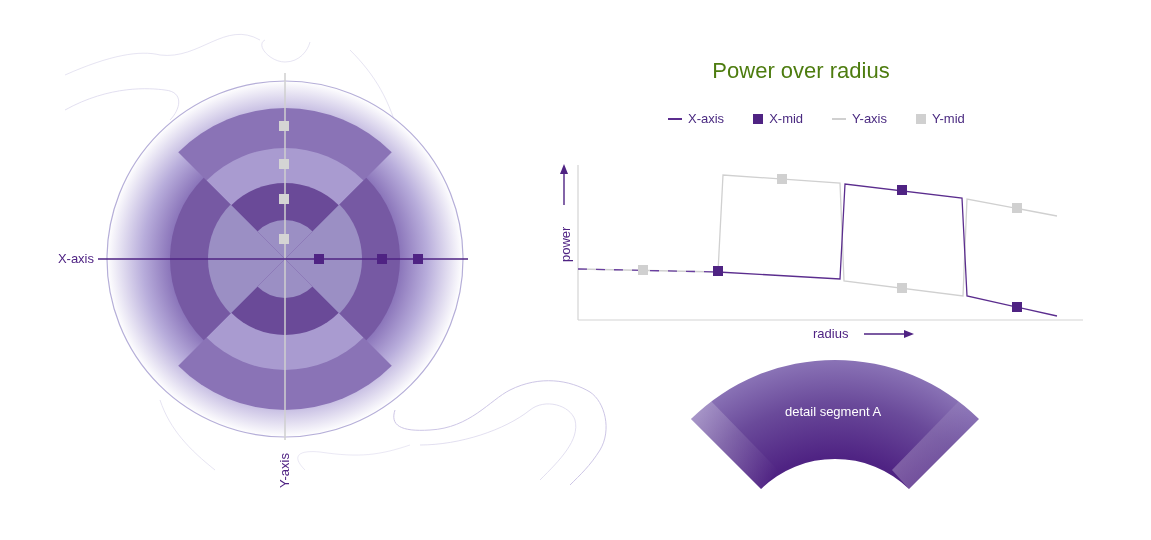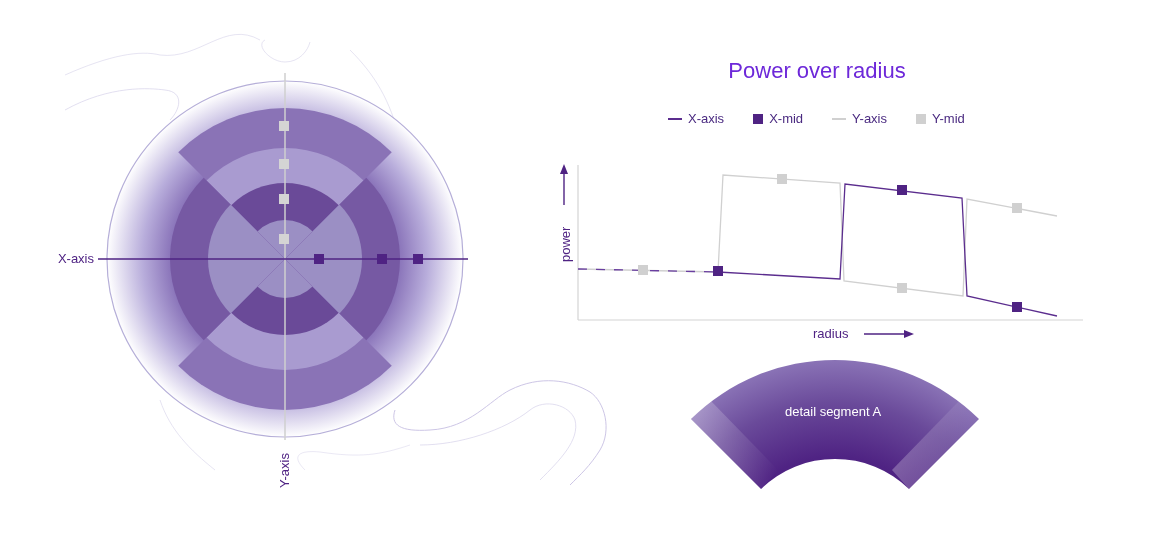--- a/index.html
+++ b/index.html
@@ -1,19 +1,19 @@
 <!DOCTYPE html>
 <html><head>
 <meta charset="utf-8">
 <style>
   html, body { margin:0; padding:0; background:#ffffff; }
   body { width:1151px; height:540px; position:relative; overflow:hidden; font-family:"Liberation Sans", sans-serif; }
   .abs { position:absolute; }
   svg text { font-family:"Liberation Sans", sans-serif; }
-  #chart-title { position:absolute; left:692px; top:58px; width:250px; text-align:center; font-size:22px; color:#6d28d9; }
+  #chart-title { position:absolute; left:676px; top:58px; width:250px; text-align:center; font-size:22px; color:#4d7c0f; }
   #legend { position:absolute; left:668px; top:111px; display:flex; gap:0; font-size:13px; color:#4a2a80; }
   .leg { display:flex; align-items:center; margin-right:29px; }
   .leg .sw-line { width:14px; height:2px; margin-right:6px; }
   .leg .sw-box { width:10px; height:10px; margin-right:6px; }
 </style>
 </head>
 <body>
 
 <svg class="abs" style="left:0;top:0" width="1151" height="540" viewBox="0 0 1151 540">
   <g fill="none" stroke="#d6d2ea" stroke-width="1">

